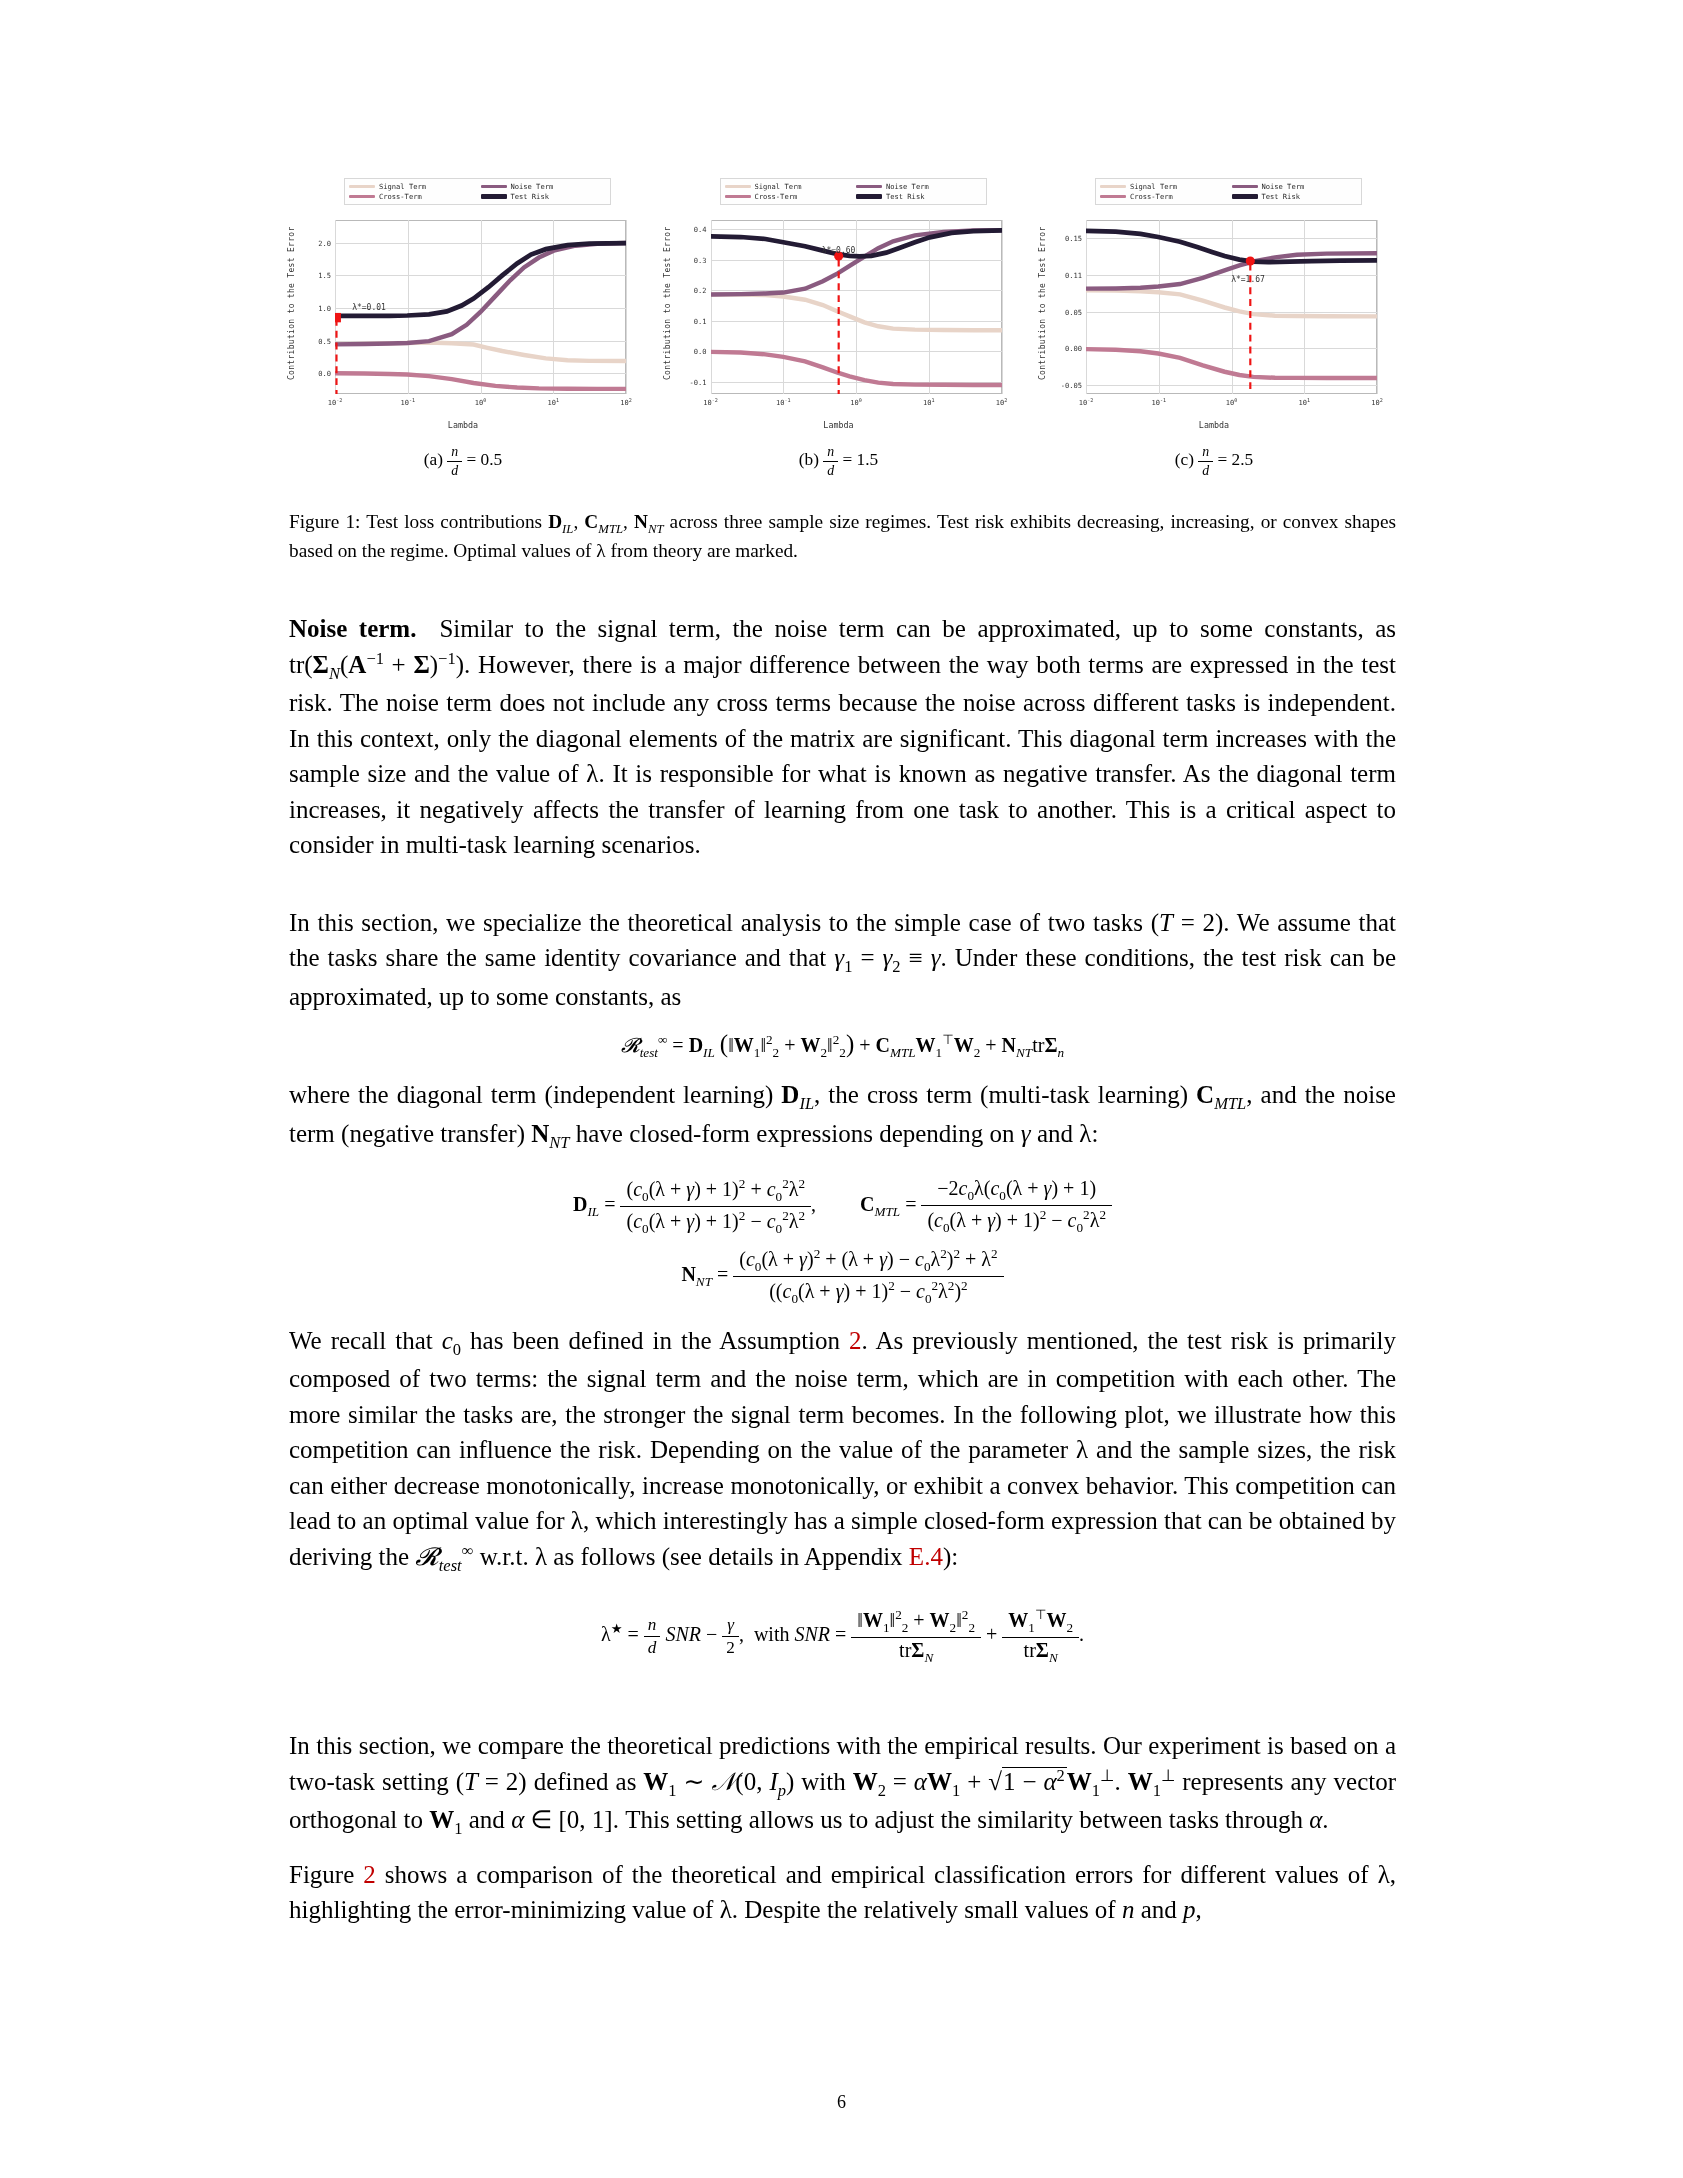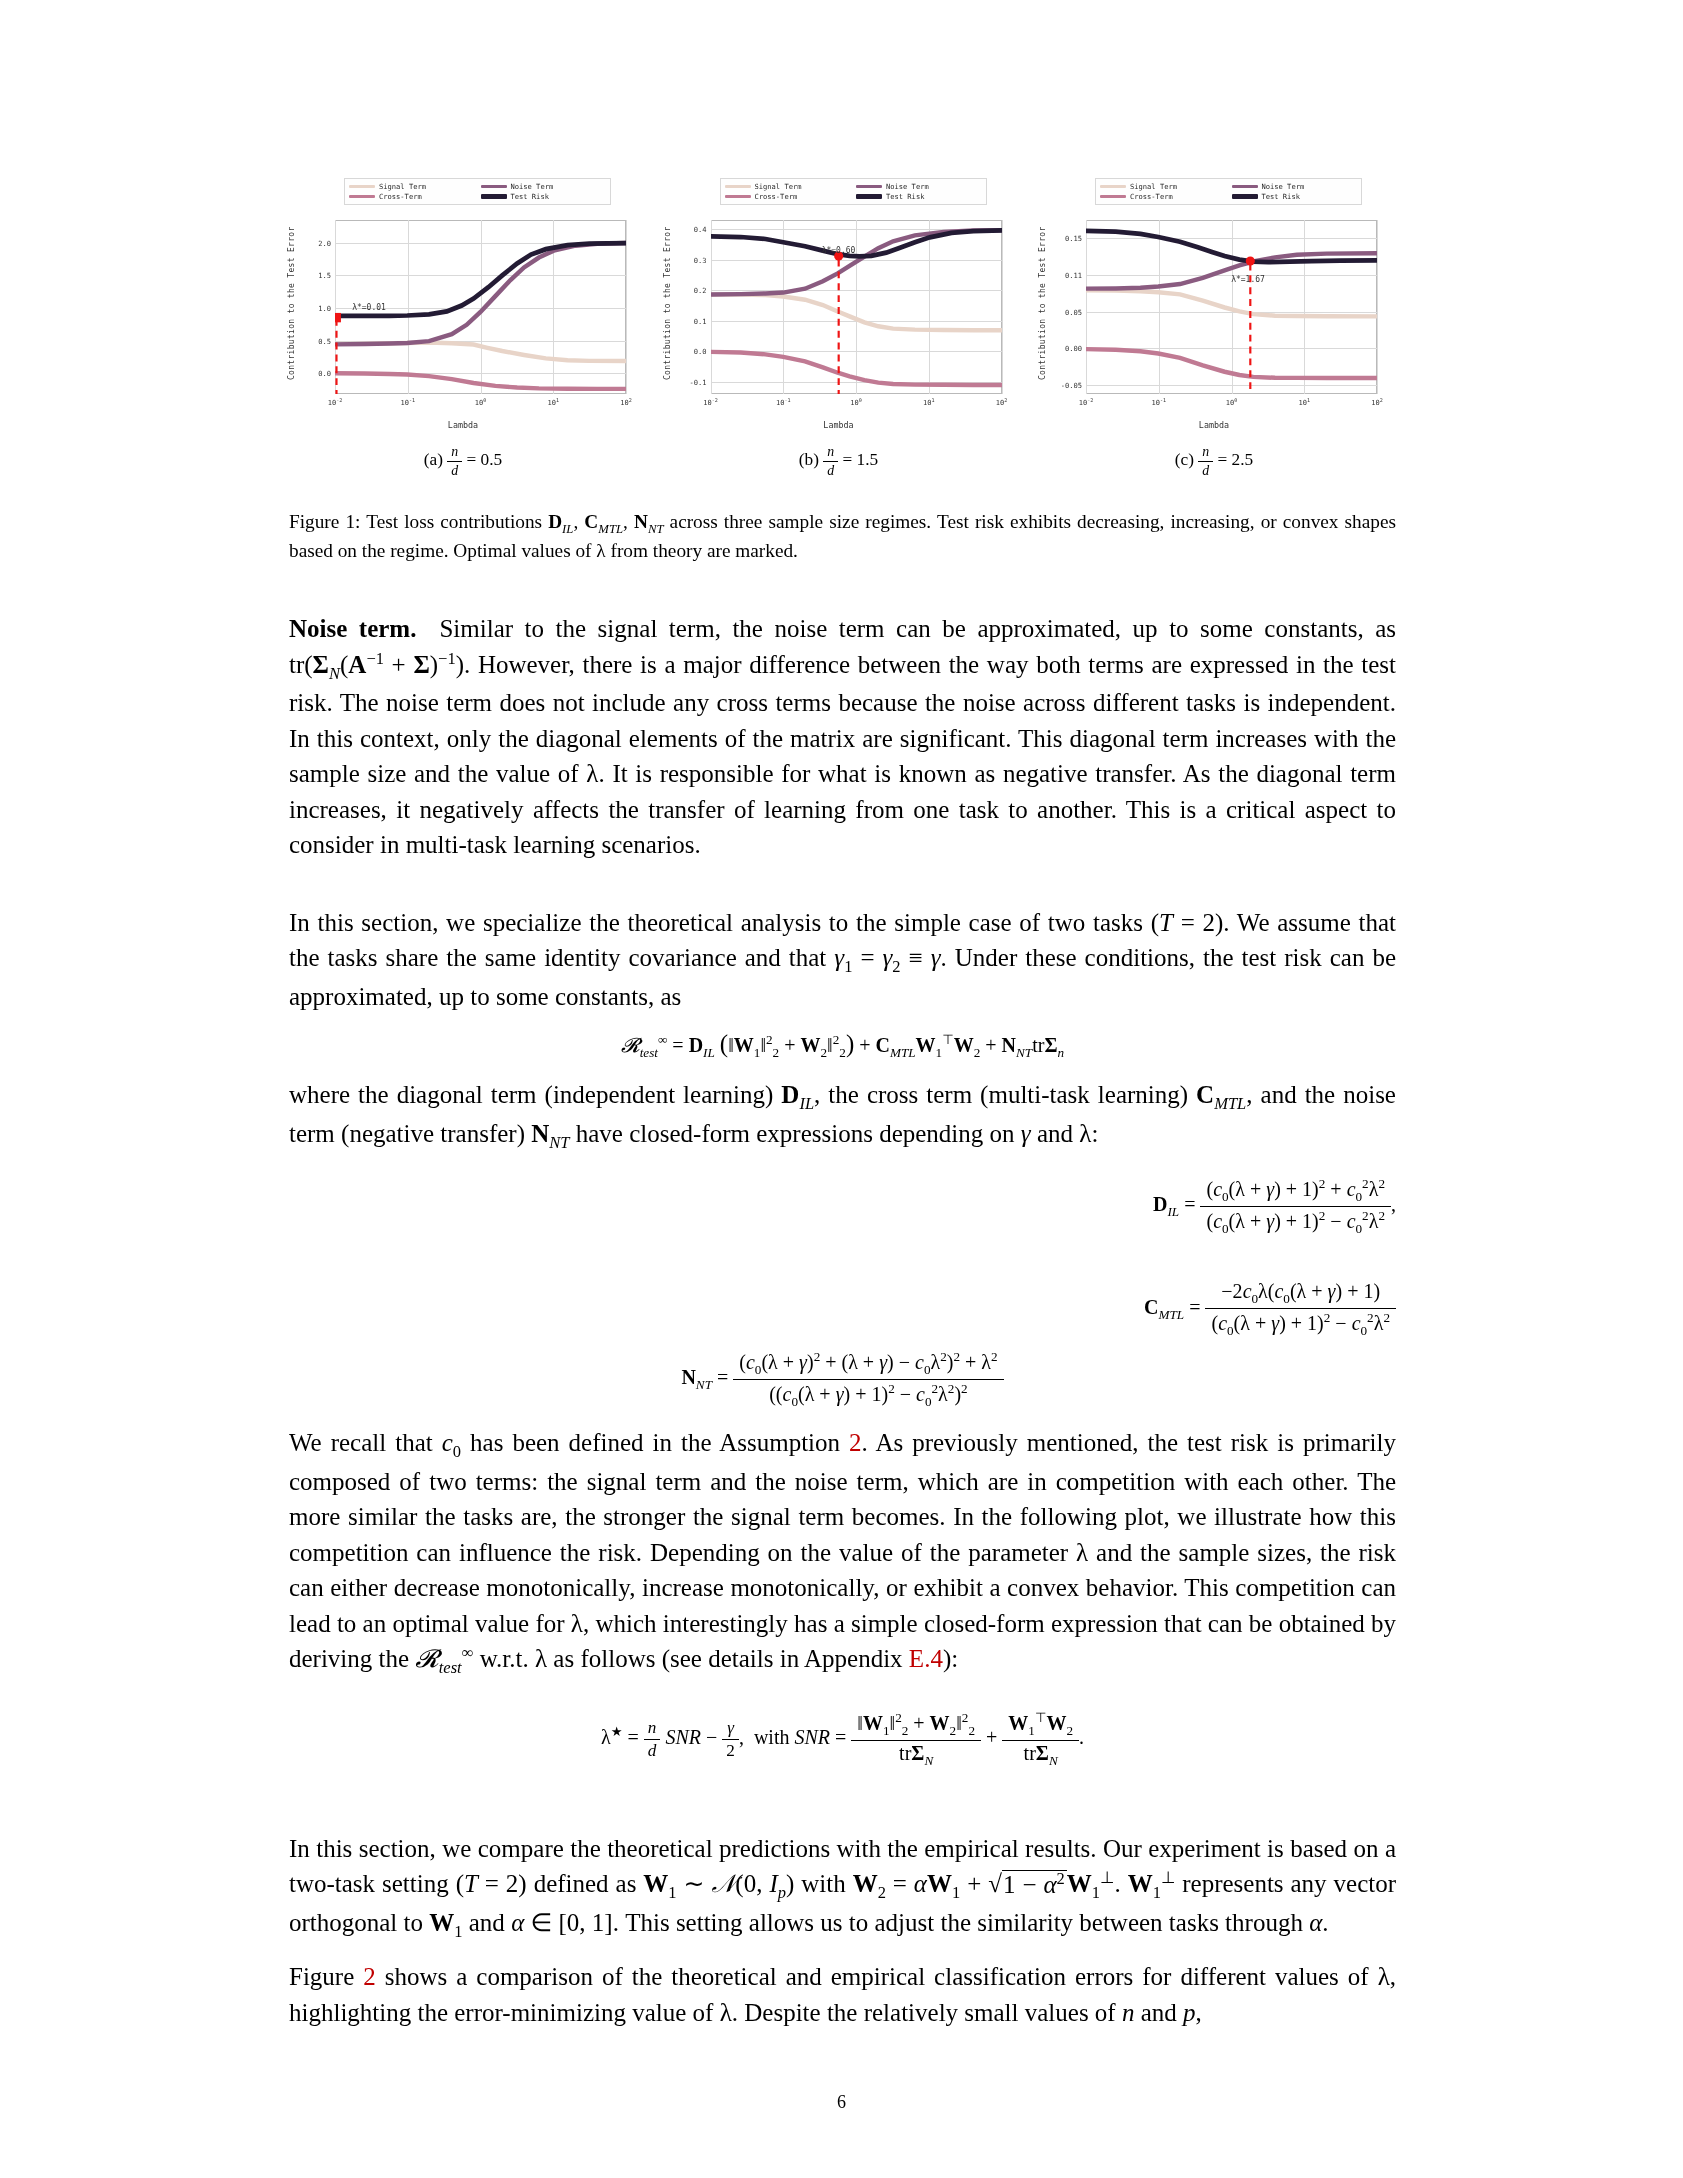--- a/index.html
+++ b/index.html
@@ -62,21 +62,21 @@
 
   
   .caption { font-size:19.3px; line-height:1.38; text-align:justify; margin-top:30px; }
   p.body { font-size:25px; line-height:1.42; text-align:justify; margin:0 0 0 0; }
   .sp-lg { height:46px; }
   .sp-md { height:26px; }
   .sp-sm { height:16px; }
   h2.sect { font-size:20px; font-weight:bold; margin:0; }
   h2.sect .num { display:inline-block; width:46px; }
   .eq { text-align:center; font-size:20px; margin:0; }
-  .eq-row { display:flex; justify-content:center; align-items:flex-end; gap:44px;flex-direction:column; }
+  .eq-row { display:flex; justify-content:center; align-items:center; gap:44px; }
   .red { color:#c00000; }
   .pnum { position:absolute; left:0; right:0; bottom:65px; text-align:center; font-size:18px; }
 
   
   .mi { font-style:italic; }
   .bf { font-weight:bold; }
   .frac { display:inline-block; vertical-align:middle; text-align:center; }
   .frac .num { display:block; padding:0 6px 1px 6px; border-bottom:1.2px solid #000; }
   .frac .den { display:block; padding:1px 6px 0 6px; }
   .fs { display:inline-block; vertical-align:middle; text-align:center; font-size:0.86em; }

